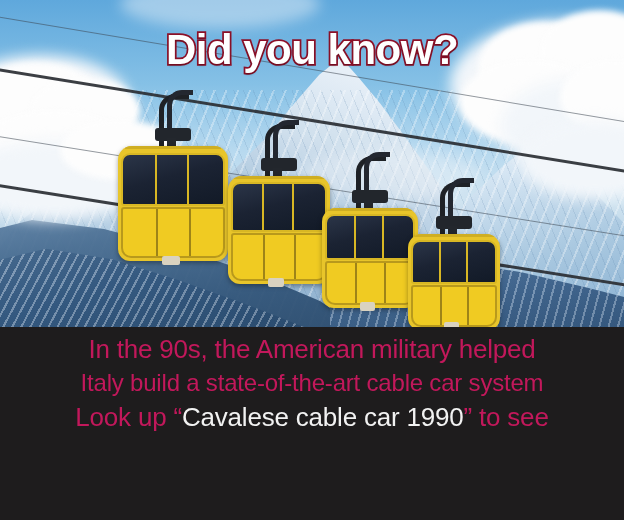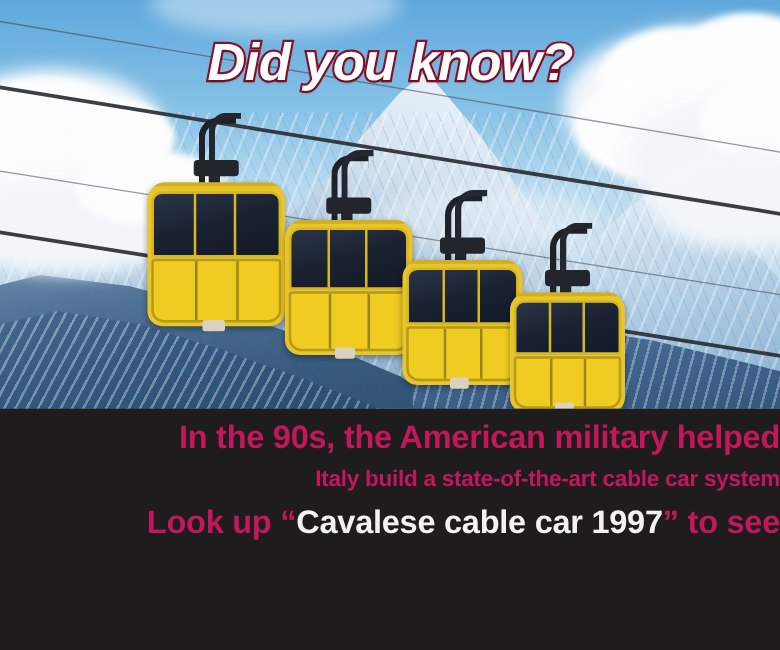--- a/index.html
+++ b/index.html
@@ -13,21 +13,20 @@
     font-family:"Liberation Sans", sans-serif;
     background:#1f1f1f;
   }
 
   
   #photo{
     position:absolute;left:0;top:0;width:624px;height:327px;
     overflow:hidden;
     background:
       linear-gradient(#5fa8dc 0%, #86c1e6 26%, #b7d9ef 46%, #cfe3f0 62%, #8fb4d2 100%);
-    font-style: italic;
   }
 
   
   .massif{position:absolute;}
 
   .peak-center{
     left:150px;top:40px;width:360px;height:290px;
     background:
       linear-gradient(200deg,#ffffff 0%,#eaf2fa 18%,#cfe0ef 40%,#9dbfdc 66%,#7ba5ca 100%);
     clip-path:polygon(0% 100%,8% 72%,16% 55%,24% 44%,32% 34%,40% 22%,47% 12%,53% 6%,
@@ -172,27 +171,26 @@
   #caption{
     position:absolute;left:0;top:327px;width:624px;height:193px;
     background:#1e1c1d;
     padding-top:5px;
     text-align:center;
   }
   .cap-line{
     display:block;
     color:#c2185b;
     font-size:26px;
-    font-weight:bold;
+    font-weight:normal;
     line-height:34px;
     letter-spacing:-.2px;
     white-space:nowrap;
-    text-align:right;
-  }
-  .cap-line.small{font-size:18px;}
+  }
+  .cap-line.small{font-size:24px;}
   .hl{color:#f2f2f2;}
 </style>
 </head>
 <body>
 
 <div id="meme">
 
   <div id="photo">
 
     <div class="massif peak-left"></div>
@@ -311,16 +309,16 @@
       <div class="skirt" style="top:146px;left:36px;"></div>
     </div>
 
     <div id="title">Did you know?</div>
 
   </div>
 
   <div id="caption">
     <span class="cap-line">In the 90s, the American military helped</span>
     <span class="cap-line small">Italy build a state-of-the-art cable car system</span>
-    <span class="cap-line"><span>Look up “</span><span class="hl">Cavalese cable car 1997</span><span>” to see</span></span>
+    <span class="cap-line"><span>Look up “</span><span class="hl">Cavalese cable car 1990</span><span>” to see</span></span>
   </div>
 
 </div>
 
 </body></html>

